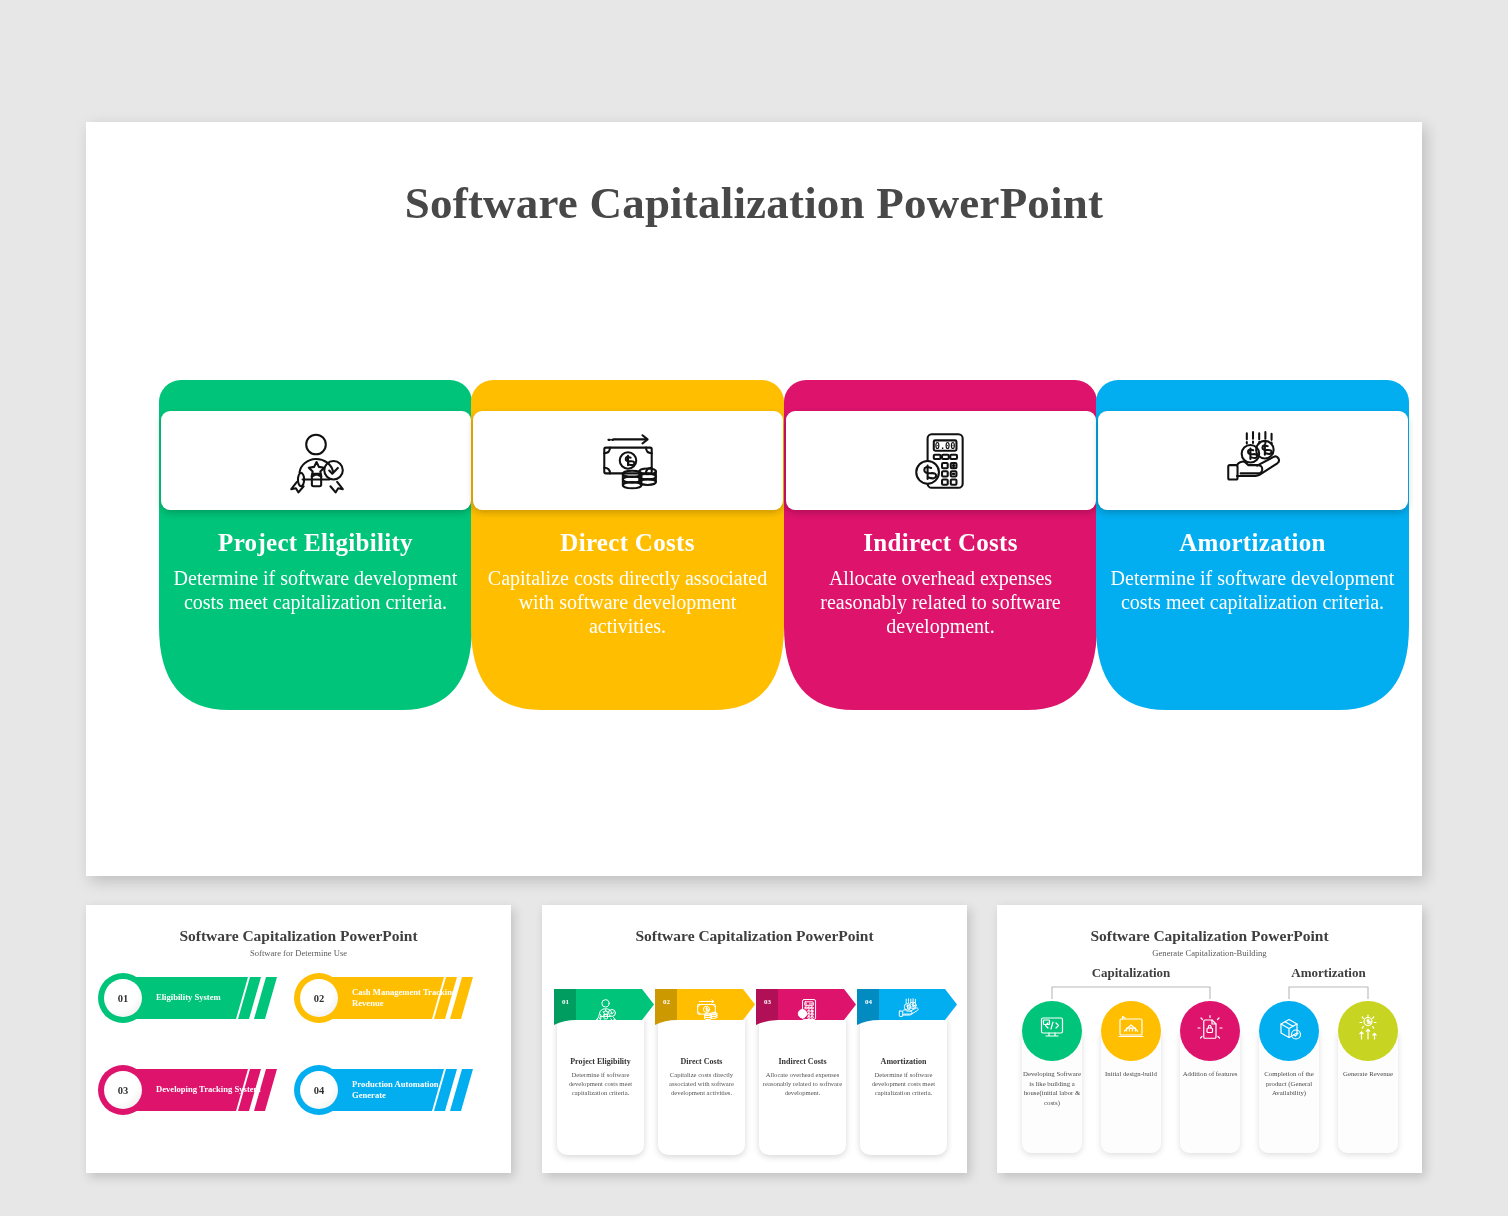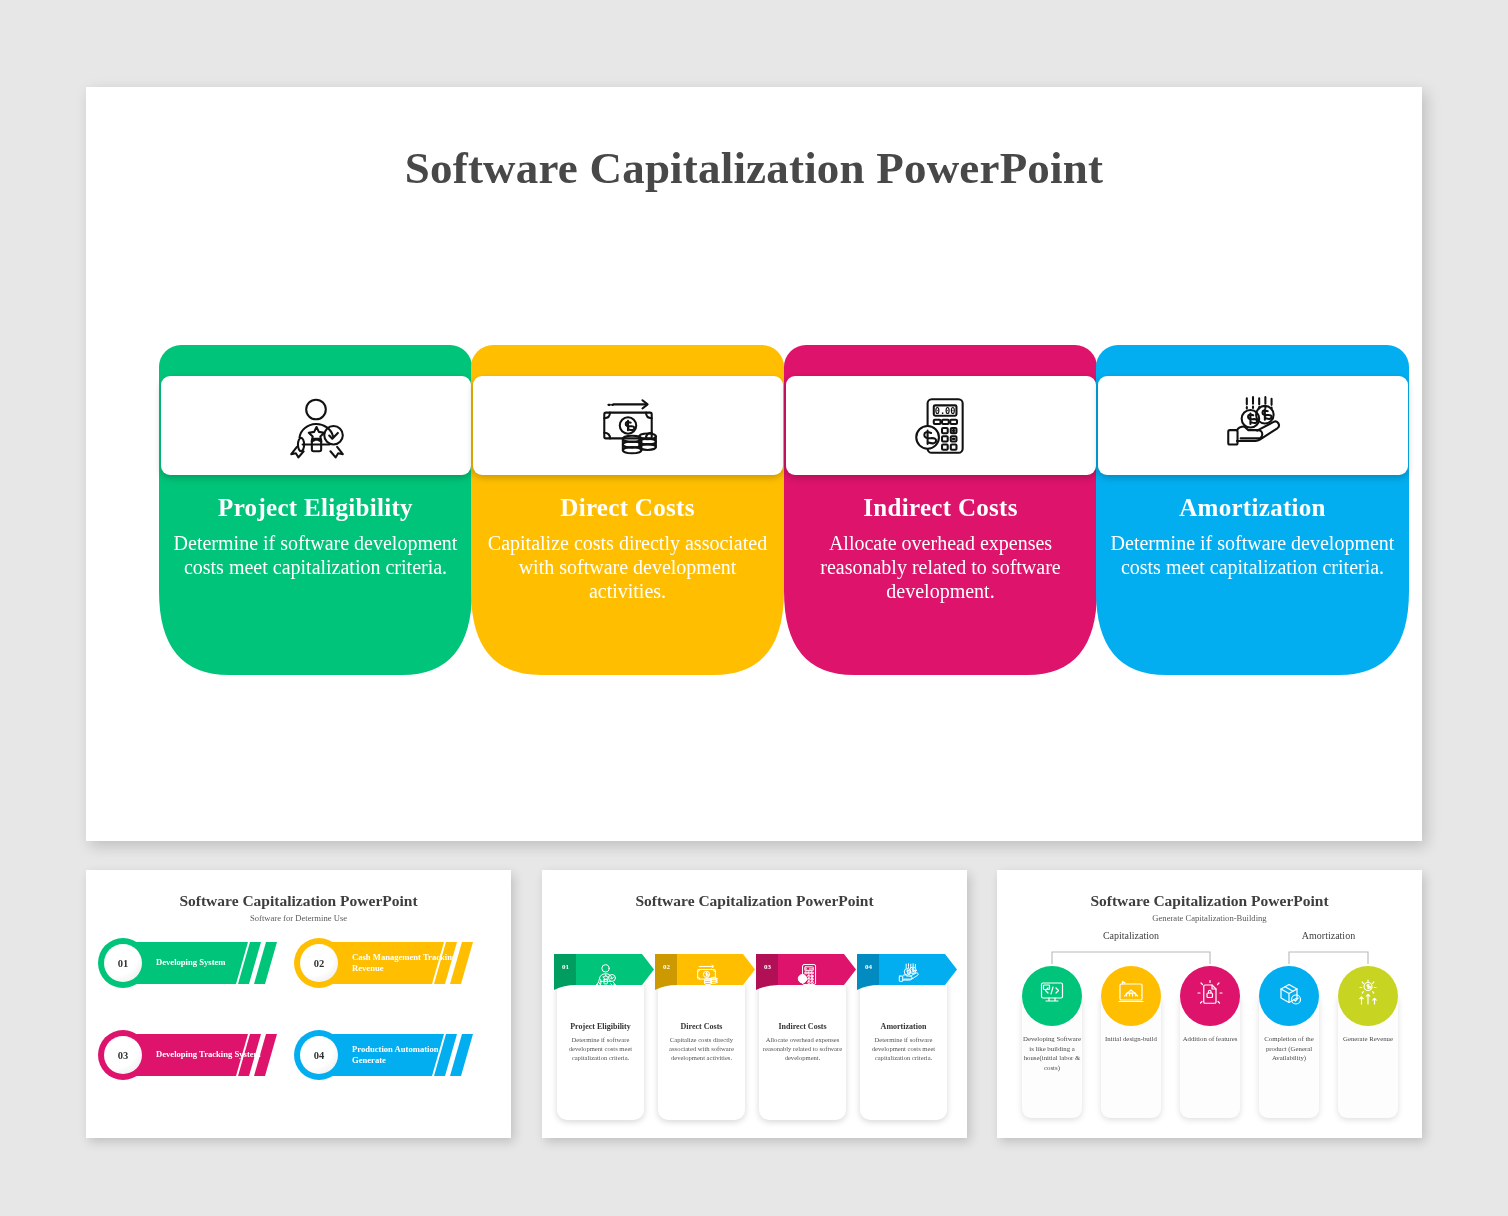--- a/index.html
+++ b/index.html
@@ -2,21 +2,21 @@
 <html><head>
 <meta charset="utf-8">
 <style>
   * { box-sizing: border-box; margin: 0; padding: 0; }
   html, body {
     width: 1508px; height: 1216px;
     background: #e7e7e7;
     font-family: "Liberation Serif", serif;
     overflow: hidden;
   }
-  #stage { position: relative; width: 1508px; height: 1156px; }
+  #stage { position: relative; width: 1508px; height: 1156px; margin-top: 35px; }
 
   
   .main-slide {
     position: absolute; left: 86px; top: 87px;
     width: 1336px; height: 754px;
     background: #ffffff;
     box-shadow: 4px 5px 14px rgba(0,0,0,0.18);
   }
   .main-title {
     position: absolute; left: 0; top: 55px; width: 100%;
@@ -128,21 +128,21 @@
   .c-circle {
     position: absolute; left: 3px; top: 0; width: 60px; height: 60px;
     border-radius: 50%; z-index: 3;
     display: flex; align-items: center; justify-content: center;
   }
   .c-label {
     position: absolute; left: 2px; top: 68px; width: 62px;
     text-align: center; font-size: 6.8px; line-height: 1.42; color: #4b4b4b; z-index: 4;
   }
   .br-label {
-    position: absolute; font-size: 10px; font-weight: normal; color: #3e3e3e;
+    position: absolute; font-size: 13px; font-weight: bold; color: #3e3e3e;
     text-align: center;
   }
 </style>
 </head>
 <body>
 
 <div id="stage">
 
   <div class="main-slide">
     <div class="main-title">Software Capitalization PowerPoint</div>
@@ -274,21 +274,21 @@
     <div id="t1-items">
         <div class="b-item" style="left: 12px; top: 68px;">
           <svg class="b-svg" width="192" height="50" viewBox="0 0 192 50">
        <path d="M25,4 H150 L138,46 H25 Z" fill="#00c479"></path>
        <path d="M152,4 H163 L151,46 H140 Z" fill="#00c479"></path>
        <path d="M168,4 H179 L167,46 H156 Z" fill="#00c479"></path>
      </svg>
      <div class="b-circle" style="background:#00c479">
        <div class="b-circle-inner">01</div>
      </div>
-     <div class="b-label">Developing System</div>
+     <div class="b-label">Eligibility System</div>
         </div>
         <div class="b-item" style="left: 208px; top: 68px;">
           <svg class="b-svg" width="192" height="50" viewBox="0 0 192 50">
        <path d="M25,4 H150 L138,46 H25 Z" fill="#ffbf00"></path>
        <path d="M152,4 H163 L151,46 H140 Z" fill="#ffbf00"></path>
        <path d="M168,4 H179 L167,46 H156 Z" fill="#ffbf00"></path>
      </svg>
      <div class="b-circle" style="background:#ffbf00">
        <div class="b-circle-inner">02</div>
      </div>

